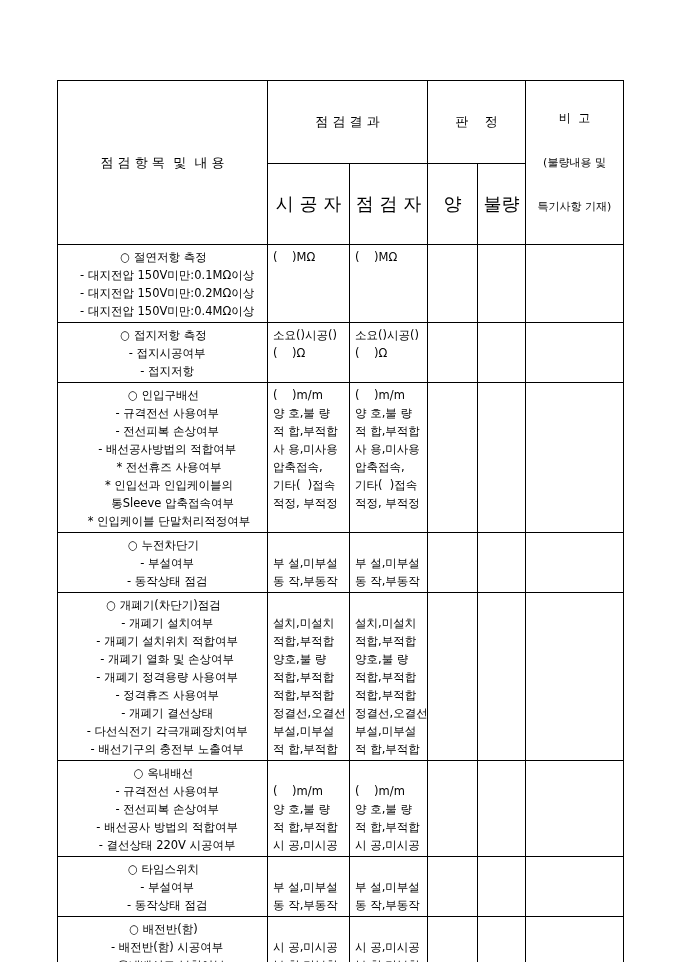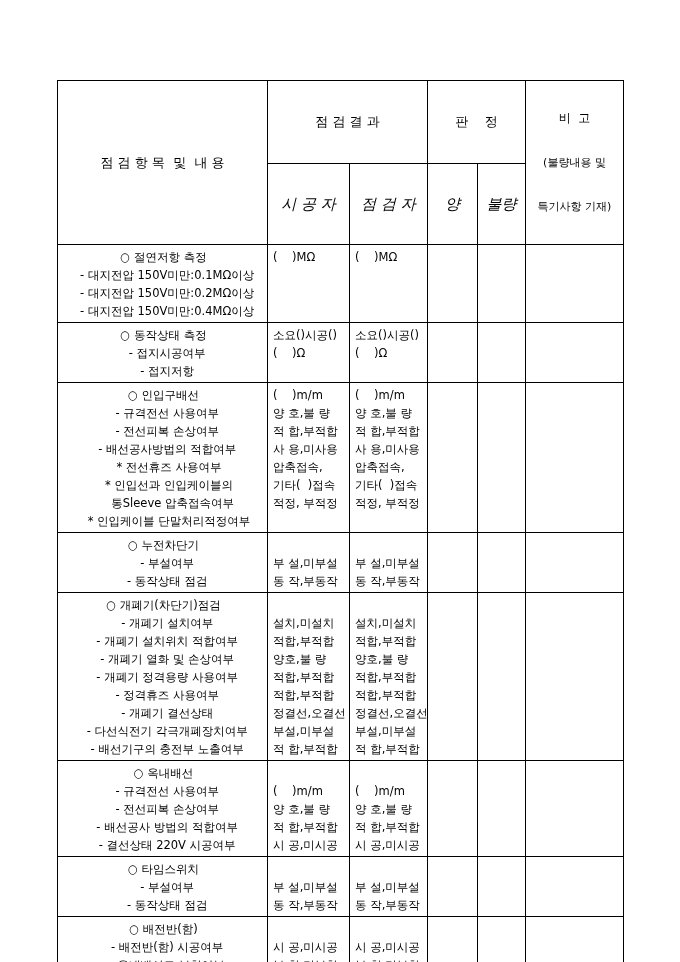--- a/index.html
+++ b/index.html
@@ -28,21 +28,21 @@
     vertical-align: top;
     overflow: hidden;
   }
   thead th {
     text-align: center;
     vertical-align: middle;
     font-size: 13px;
     white-space: pre;
   }
   .hrow-top th { height: 28px; margin-top: 8px; }
-  .hrow-sub th { height: 27px; font-size: 15px; font-style: italic; }
+  .hrow-sub th { height: 27px; font-size: 18px; }
   .th-remark { font-size: 12px; line-height: 15px; }
   .th-remark .remark-sub { font-size: 11px; line-height: 14px; }
   .line {
     white-space: pre;
     font-size: 11.5px;
     line-height: 18px;
   }
   .c-item { padding: 3px 2px 2px 4px; text-align: center; }
   .c-val  { padding: 3px 2px 2px 5px; }
   .c-mark, .c-remark { padding: 2px; }
@@ -104,21 +104,21 @@
               <div class="line">(    )MΩ</div>
             </div>
           </td>
           <td class="c-mark" style="height: 76px;"></td>
           <td class="c-mark" style="height: 76px;"></td>
           <td class="c-remark" style="height: 76px;"></td>
         </tr>
         <tr>
           <td class="c-item" style="height: 52px;">
             <div class="cell-lines">
-              <div class="line">○ 동작상태 측정</div>
+              <div class="line">○ 접지저항 측정</div>
               <div class="line">  - 접지시공여부</div>
               <div class="line">  - 접지저항</div>
             </div>
           </td>
           <td class="c-val" style="height: 52px;">
             <div class="cell-lines">
               <div class="line">소요()시공()</div>
               <div class="line">(    )Ω</div>
             </div>
           </td>

